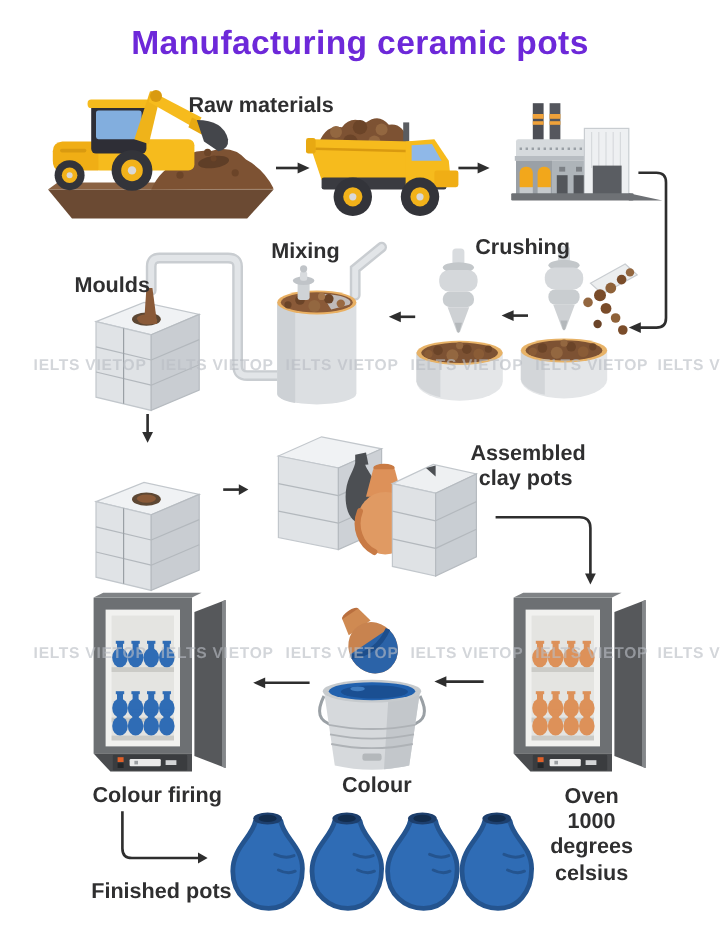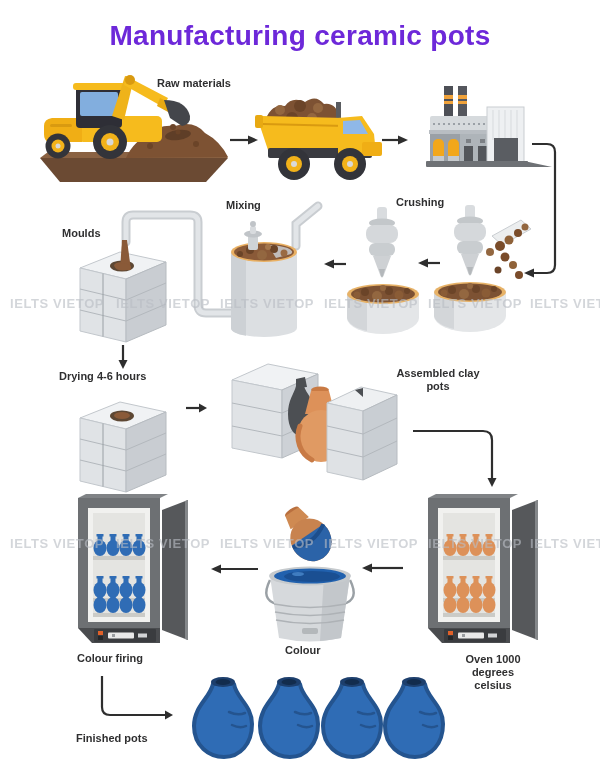--- a/index.html
+++ b/index.html
@@ -1,26 +1,26 @@
 <!DOCTYPE html>
 <html><head>
 <meta charset="utf-8">
 <style>
   html,body{margin:0;padding:0;background:#ffffff;}
   .canvas{position:relative;width:600px;height:782px;background:#fff;overflow:hidden;
           font-family:"Liberation Sans",sans-serif;}
   .title{position:absolute;top:20px;left:0;width:600px;text-align:center;
          font-size:28px;font-weight:bold;color:#6d28d9;letter-spacing:.3px;}
-  .label{position:absolute;font-size:11px;font-weight:600;color:#2f2f30;
+  .label{position:absolute;font-size:18px;font-weight:600;color:#2f2f30;
          white-space:nowrap;line-height:1.18;}
   .label.wrap{white-space:normal;}
   .label.center{text-align:center;}
   .label.right{text-align:center;}
   .wm{position:absolute;font-size:13px;font-weight:bold;color:#b9bdc4;opacity:.62;
-      letter-spacing:.6px;white-space:nowrap;pointer-events:none;}
+      letter-spacing:.6px;white-space:nowrap;pointer-events:none;margin-left:18px;}
   svg.art{position:absolute;left:0;top:0;}
 </style>
 </head>
 <body>
 
 <div class="canvas">
 
   <svg class="art" width="600" height="782" viewBox="0 0 600 782">
     <defs>
       <clipPath id="dipclip">
@@ -394,20 +394,19 @@
   <div class="wm" style="left:324px;top:536px;">IELTS VIETOP</div>
   <div class="wm" style="left:428px;top:536px;">IELTS VIETOP</div>
   <div class="wm" style="left:530px;top:536px;">IELTS VIETOP</div>
 
   <div class="title">Manufacturing ceramic pots</div>
 
   <div class="label" style="left:157px;top:77px;">Raw materials</div>
   <div class="label" style="left:62px;top:227px;">Moulds</div>
   <div class="label" style="left:226px;top:199px;">Mixing</div>
   <div class="label" style="left:396px;top:196px;">Crushing</div>
-  <div class="label" style="left:59px;top:370px;">Drying 4-6 hours</div>
   <div class="label wrap center" style="left:392px;top:367px;width:92px;">Assembled clay pots</div>
   <div class="label" style="left:77px;top:652px;">Colour firing</div>
   <div class="label" style="left:285px;top:644px;">Colour</div>
   <div class="label wrap right" style="left:452px;top:653px;width:82px;">Oven 1000 degrees celsius</div>
   <div class="label" style="left:76px;top:732px;">Finished pots</div>
 
 </div>
 
 </body></html>

